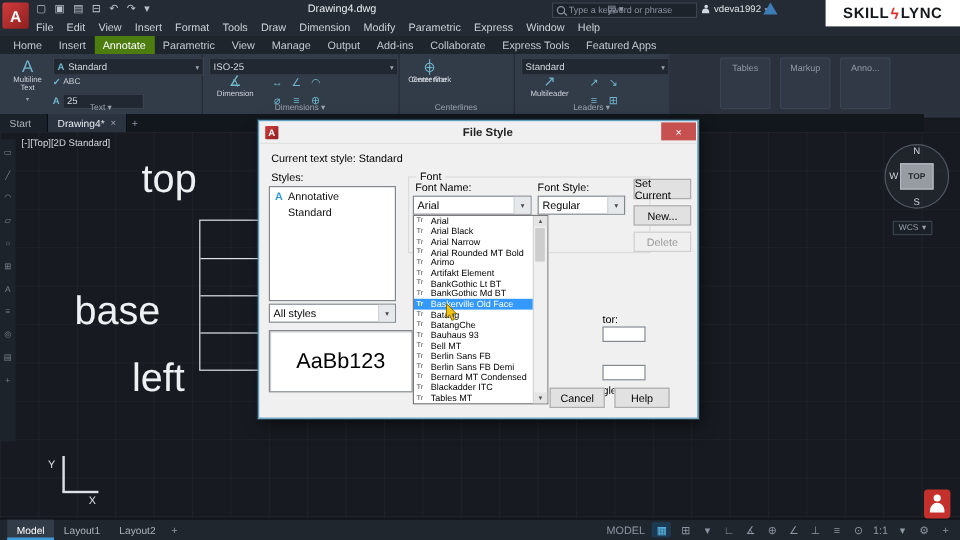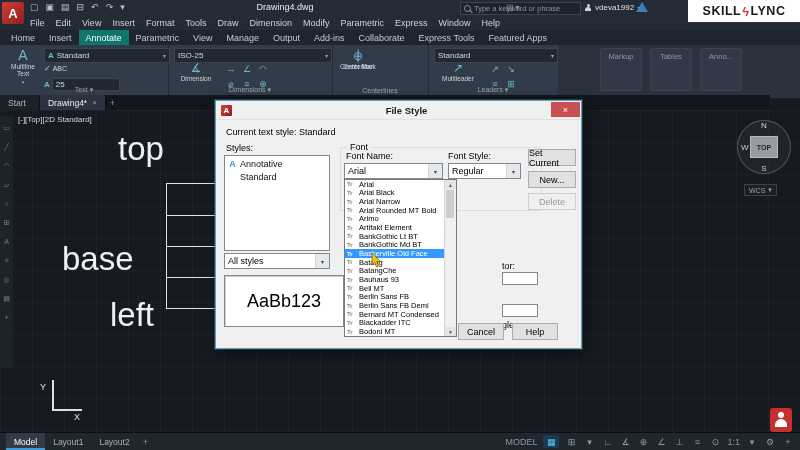--- a/index.html
+++ b/index.html
@@ -26,21 +26,21 @@
   .tri-badge{position:absolute;left:636px;top:2px;width:0;height:0;
     border-left:6px solid transparent;border-right:6px solid transparent;border-bottom:10px solid #3e7cb8;}
   .brand{position:absolute;right:0;top:0;width:112px;height:22px;background:#fff;z-index:7;
     display:flex;align-items:center;justify-content:center;font-weight:bold;font-size:12.5px;color:#15181c;letter-spacing:.5px;}
   .brand .bolt{color:#e03131;font-size:13px;margin:0 1px;}
   .menubar{position:absolute;left:30px;top:15px;height:15px;display:flex;gap:11px;align-items:center;}
   .mitem{font-size:9px;color:#ccd3da;}
   
   .rtabrow{position:absolute;left:0;top:30px;width:800px;height:15px;background:#1f252d;display:flex;align-items:stretch;padding-left:4px;}
   .rtab{font-size:9px;color:#c3cad2;padding:0 7px;display:flex;align-items:center;}
-  .rtab.active{background:#0f766e;color:#fff;}
+  .rtab.active{background:#4d7c0f;color:#fff;}
   .rtab-extra{position:absolute;left:506px;top:0;height:15px;display:flex;gap:2px;align-items:center;font-size:8px;color:#8f99a5;}
   
   .ribbon{position:absolute;left:0;top:45px;width:800px;height:50px;background:#323b48;border-bottom:1px solid #10141a;}
   .rpanel{position:absolute;top:0;height:100%;border-right:1px solid #242b35;}
   .plabel{position:absolute;bottom:1px;left:0;right:0;text-align:center;font-size:7px;color:#9aa4b0;white-space:nowrap;}
   .bigbtn{position:absolute;display:flex;flex-direction:column;align-items:center;justify-content:flex-start;gap:1px;}
   .bicon{color:#6fb7cd;font-size:14px;line-height:1;}
   .blabel{font-size:6.5px;color:#ced5dc;text-align:center;line-height:1.15;}
   .tinyarrow{font-size:5px;color:#9aa4b0;}
   .combo-dark{position:absolute;height:13px;background:#222831;border:1px solid #3a4350;display:flex;align-items:center;gap:3px;
@@ -289,22 +289,22 @@
       <span>↗</span>
           <span>↘</span>
           <span>≡</span>
           <span>⊞</span>
         </div>
       <div class="plabel"><span>Leaders</span> <span>▾</span></div>
     </div>
 
     <div class="rdark">
 
-    <div class="cpanel">Markup</div>
-        <div class="cpanel">Tables</div>
+    <div class="cpanel">Tables</div>
+        <div class="cpanel">Markup</div>
         <div class="cpanel">Anno...</div>
       </div>
   </div>
 
   <div class="ftabs">
     <div style="display:flex;">
 
         <div class="ftab">
           <span>Start</span>
           <span class="fx"></span>
@@ -487,21 +487,21 @@
             <span class="fl">Bernard MT Condensed</span>
           </div>
 
           <div class="frow">
             <span class="tticon">Tr</span>
             <span class="fl">Blackadder ITC</span>
           </div>
 
           <div class="frow">
             <span class="tticon">Tr</span>
-            <span class="fl">Bodoni MT</span>
+            <span class="fl">Tables MT</span>
           </div>
         </div>
       <div class="fscroll">
         <span class="sup">▲</span>
         <div class="sthumb"></div>
         <span class="sdown">▼</span>
       </div>
     </div>
 
     <div class="dlabel" style="left:286px;top:160px;">tor:</div>

